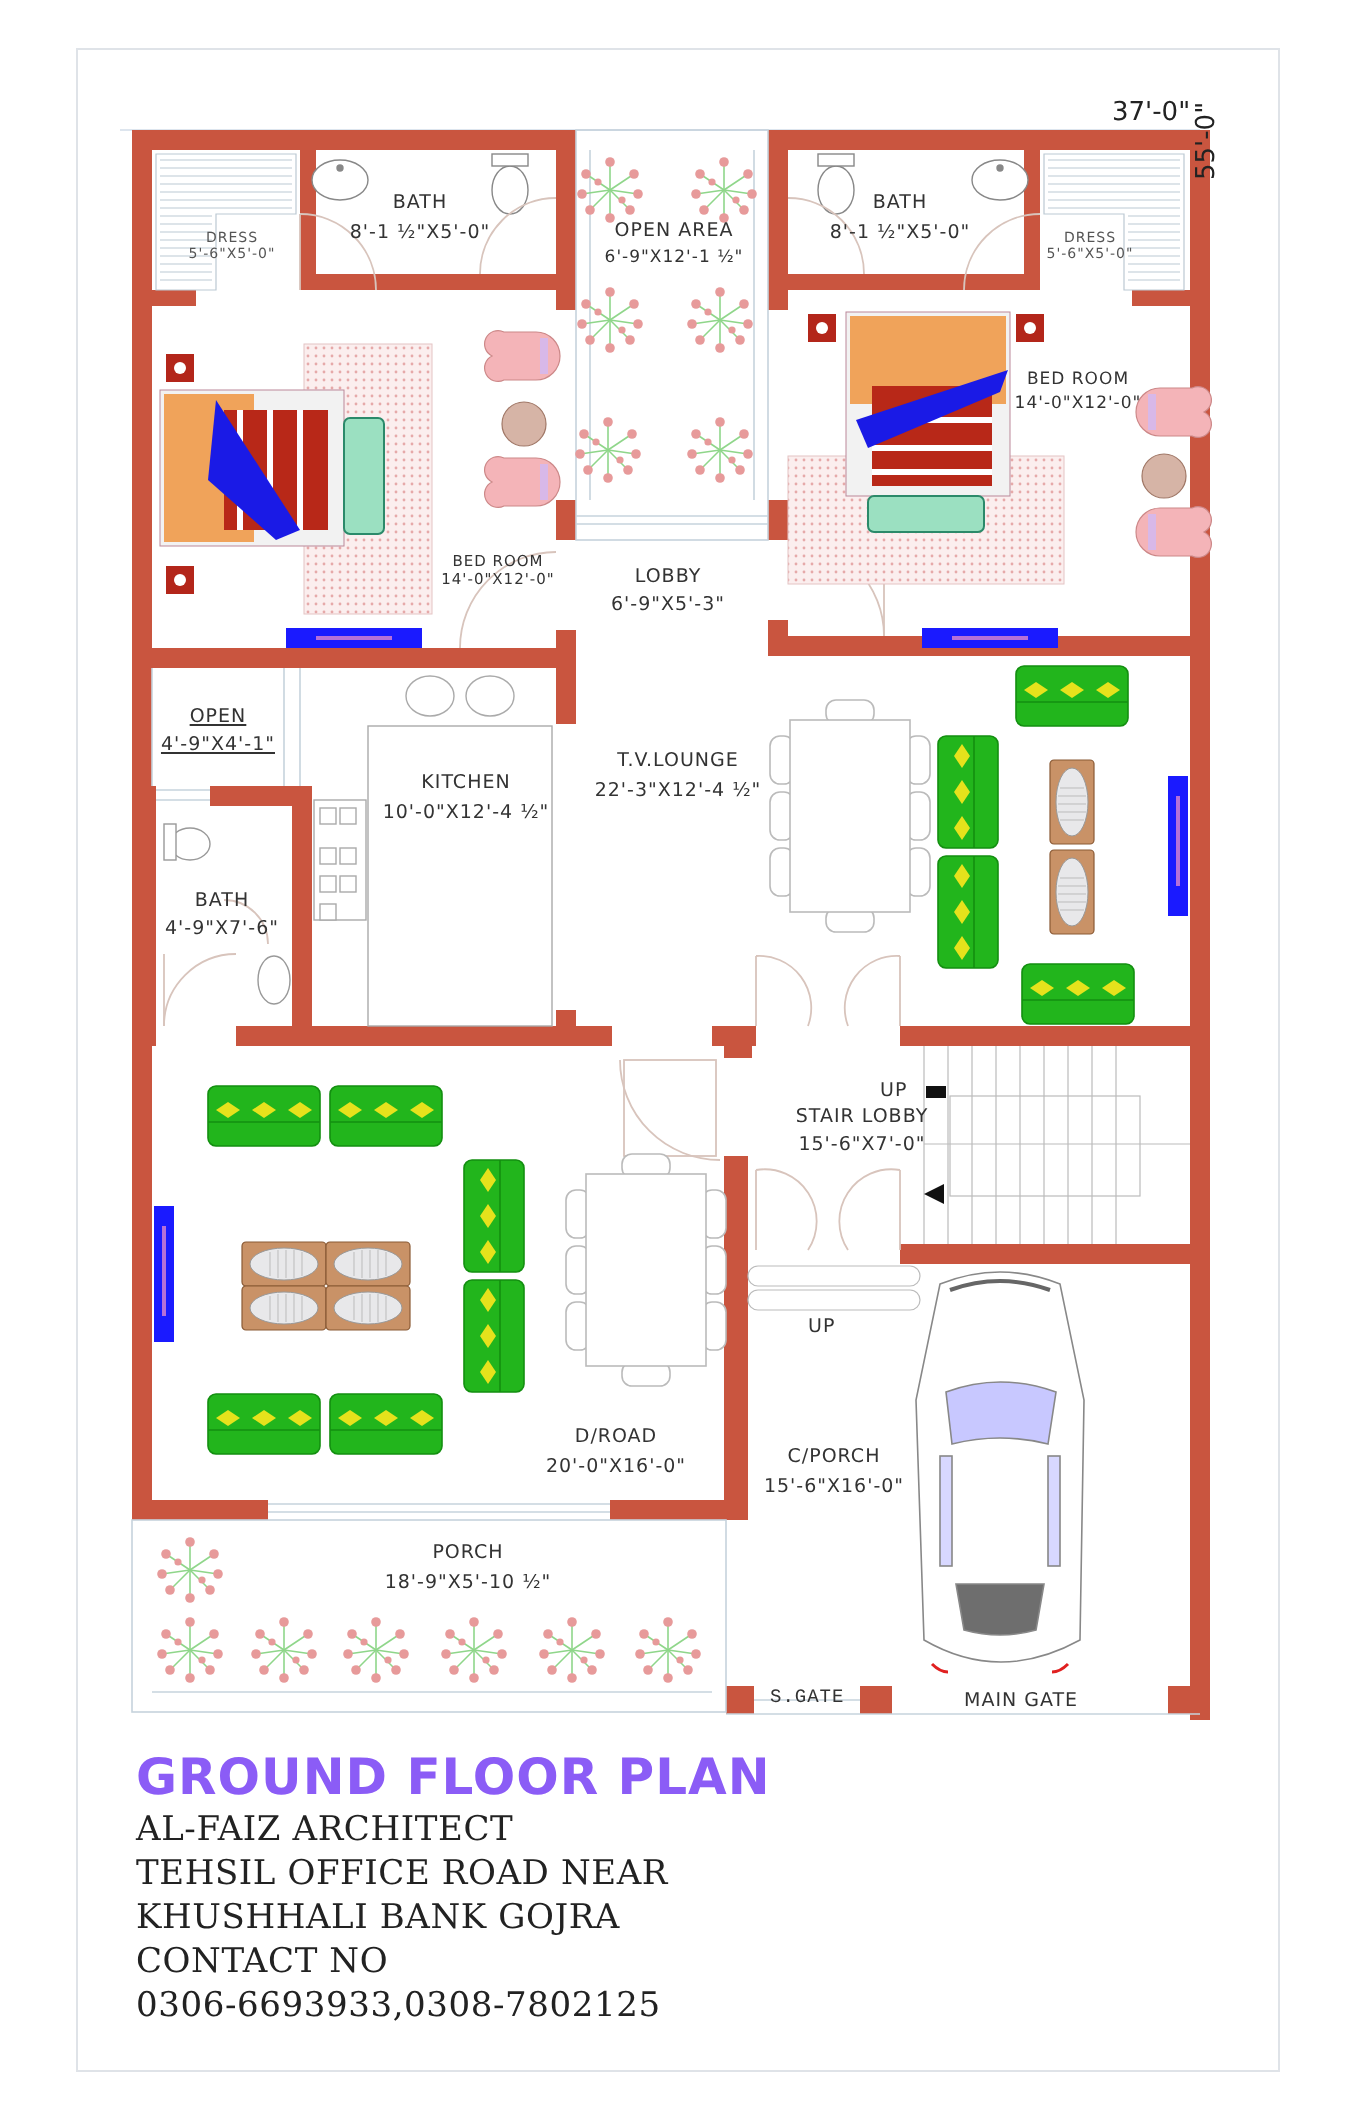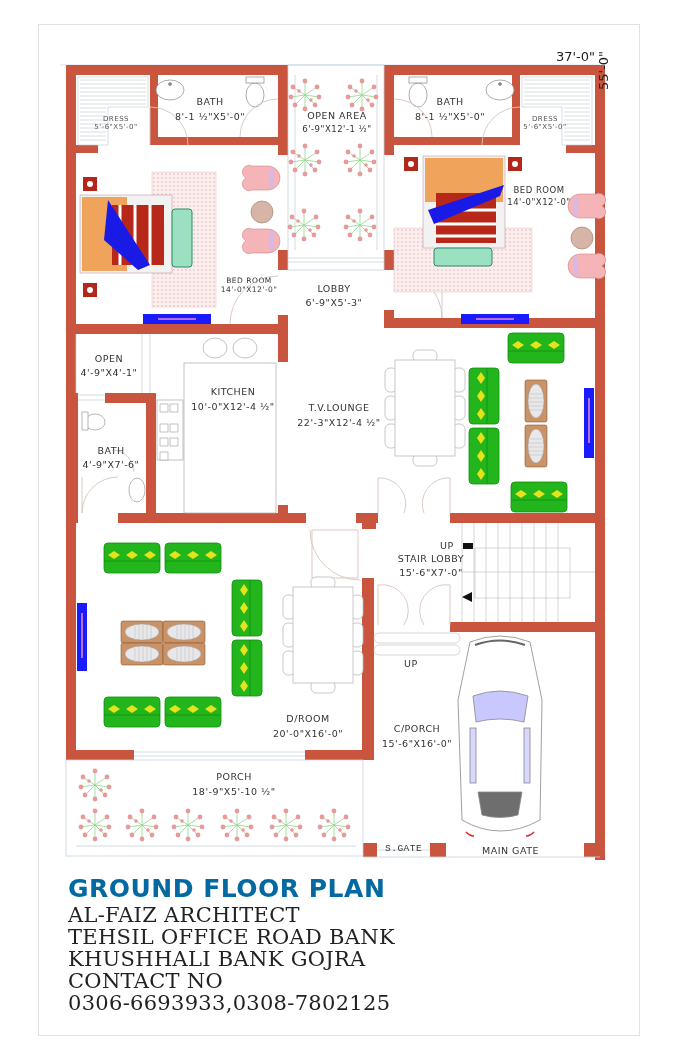--- a/index.html
+++ b/index.html
@@ -5,22 +5,22 @@
   html,body{margin:0;padding:0;background:#fff;}
   body{width:680px;height:1051px;position:relative;overflow:hidden;font-family:"DejaVu Sans",sans-serif;}
   .sheet{position:absolute;left:38px;top:24px;width:600px;height:1010px;border:1px solid #dfe3e8;background:#fff;}
   .plan{position:absolute;left:0;top:0;width:680px;height:870px;}
   .lbl{position:absolute;font-family:"DejaVu Sans",sans-serif;color:#333;text-align:center;white-space:nowrap;letter-spacing:0.5px;}
   .l-name{font-size:9.5px;}
   .l-dim{font-size:9.5px;}
   .l-small{font-size:7px;color:#555;}
   .dim-top{position:absolute;font-family:"DejaVu Sans",sans-serif;font-size:13px;color:#222;}
   .title-block{position:absolute;left:68px;top:874px;}
-  .title{font-family:"DejaVu Sans",sans-serif;font-weight:bold;font-size:25px;letter-spacing:0.5px;color:#0369a1;margin:0;line-height:30px;}
-  .info-line{font-family:"DejaVu Serif",serif;font-size:21px;line-height:22px;color:#222;letter-spacing:0.3px;}
+  .title{font-family:"DejaVu Sans",sans-serif;font-weight:bold;font-size:25px;letter-spacing:0.5px;color:#8b5cf6;margin:0;line-height:30px;}
+  .info-line{font-family:"DejaVu Serif",serif;font-size:17px;line-height:22px;color:#222;letter-spacing:0.3px;}
 </style>
 </head>
 <body>
 
 <div class="sheet"></div>
 
 <svg class="plan" viewBox="0 0 680 870" xmlns="http://www.w3.org/2000/svg">
   <defs>
     <pattern id="rug" width="4" height="4" patternUnits="userSpaceOnUse">
       <rect width="4" height="4" fill="#fbeeee"></rect>
@@ -422,59 +422,59 @@
   </div>
 <div class="lbl" style="left:292px;top:283px;width:84px;">
     <div class="l-name">LOBBY</div>
     <div class="l-dim" style="margin-top:3px">6'-9"X5'-3"</div>
   </div>
 <div class="lbl" style="left:506px;top:185px;width:66px;font-size:8.5px;">
     <div>BED ROOM</div>
     <div style="margin-top:2px">14'-0"X12'-0"</div>
   </div>
 
-<div class="lbl" style="left:76px;top:353px;width:66px;">
+<div class="lbl" style="left:76px;top:353px;width:66px;text-decoration:underline;">
     <div class="l-name">OPEN</div>
     <div class="l-dim" style="margin-top:3px">4'-9"X4'-1"</div>
   </div>
 <div class="lbl" style="left:190px;top:386px;width:86px;">
     <div class="l-name">KITCHEN</div>
     <div class="l-dim" style="margin-top:4px">10'-0"X12'-4 ½"</div>
   </div>
-<div class="lbl" style="left:292px;top:375px;width:94px;margin-top:27px;">
+<div class="lbl" style="left:292px;top:375px;width:94px;">
     <div class="l-name">T.V.LOUNGE</div>
     <div class="l-dim" style="margin-top:4px">22'-3"X12'-4 ½"</div>
   </div>
 <div class="lbl" style="left:78px;top:445px;width:66px;">
     <div class="l-name">BATH</div>
     <div class="l-dim" style="margin-top:3px">4'-9"X7'-6"</div>
   </div>
 
 <div class="lbl l-name" style="left:440px;top:540px;">UP</div>
 <div class="lbl" style="left:388px;top:553px;width:86px;">
     <div class="l-name">STAIR LOBBY</div>
     <div class="l-dim" style="margin-top:3px">15'-6"X7'-0"</div>
   </div>
 <div class="lbl l-name" style="left:404px;top:658px;">UP</div>
 <div class="lbl" style="left:268px;top:713px;width:80px;">
-    <div class="l-name">D/ROOM</div>
+    <div class="l-name">D/ROAD</div>
     <div class="l-dim" style="margin-top:4px">20'-0"X16'-0"</div>
   </div>
 <div class="lbl" style="left:374px;top:723px;width:86px;">
     <div class="l-name">C/PORCH</div>
     <div class="l-dim" style="margin-top:4px">15'-6"X16'-0"</div>
   </div>
 <div class="lbl" style="left:186px;top:771px;width:96px;">
     <div class="l-name">PORCH</div>
     <div class="l-dim" style="margin-top:4px">18'-9"X5'-10 ½"</div>
   </div>
 
 <div class="lbl l-name" style="left:385px;top:843px;font-family:Liberation Mono, monospace;">S.GATE</div>
 <div class="lbl l-name" style="left:482px;top:845px;">MAIN GATE</div>
 
 <div class="title-block">
   <h1 class="title">GROUND FLOOR PLAN</h1>
   <div class="info-line">AL-FAIZ ARCHITECT</div>
-  <div class="info-line">TEHSIL OFFICE ROAD BANK</div>
+  <div class="info-line">TEHSIL OFFICE ROAD NEAR</div>
   <div class="info-line">KHUSHHALI BANK  GOJRA</div>
   <div class="info-line">CONTACT NO</div>
   <div class="info-line">0306-6693933,0308-7802125</div>
 </div>
 
 </body></html>

